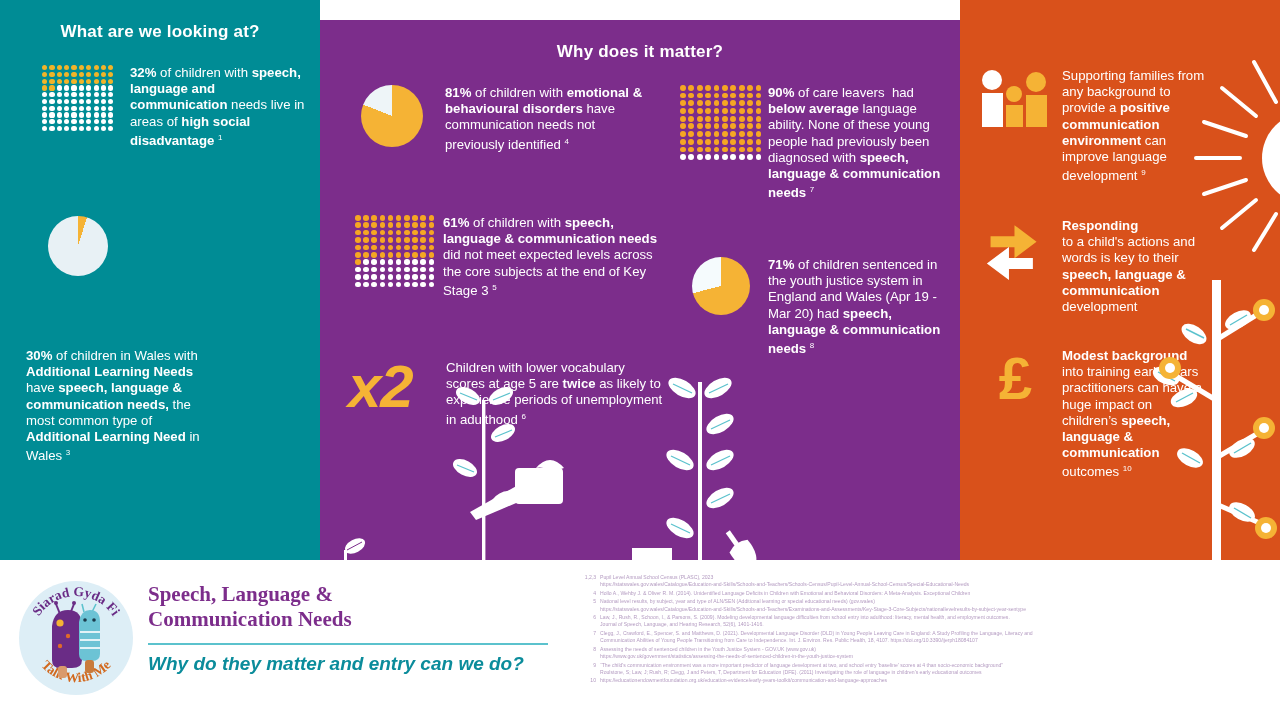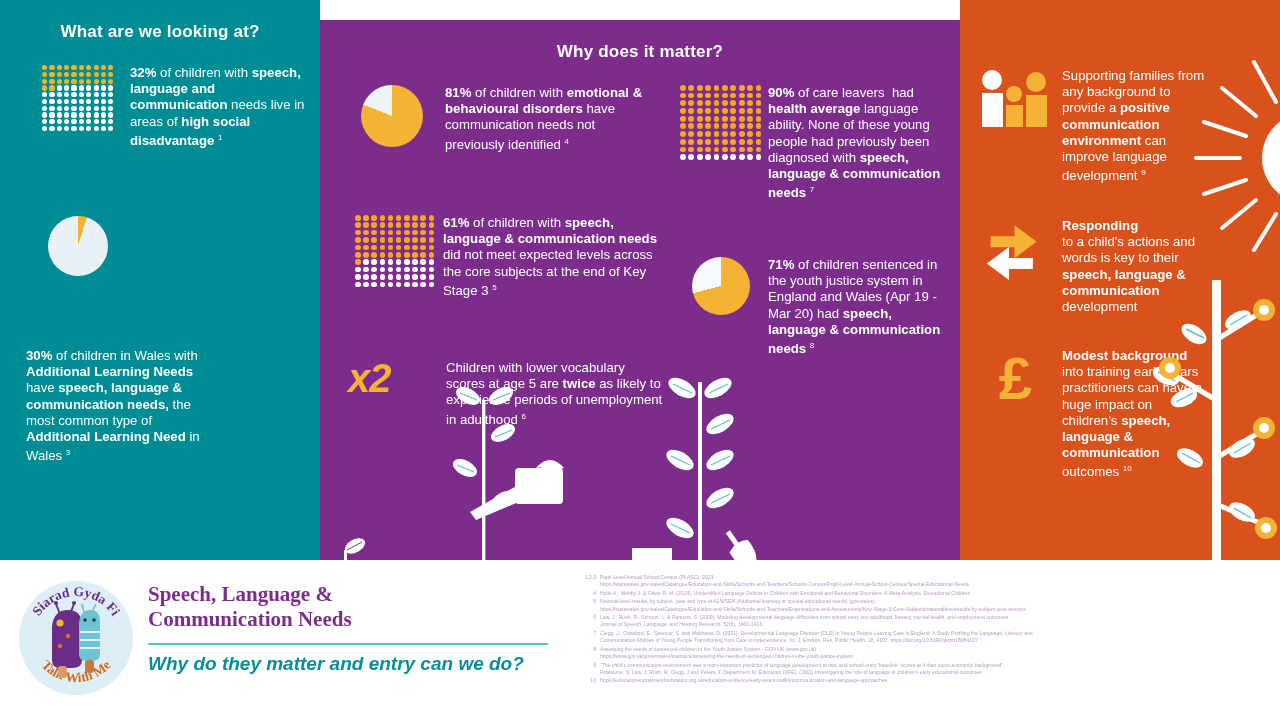--- a/index.html
+++ b/index.html
@@ -338,21 +338,21 @@
             <div class="dot" style="width: 5.6px; height: 5.6px;"></div>
             <div class="dot" style="width: 5.6px; height: 5.6px;"></div>
             <div class="dot" style="width: 5.6px; height: 5.6px;"></div>
           </div>
       </div>
       <div class="copy" style="width:222px; margin-left:8px;"><b>61%</b> of children with <b>speech, language &amp; communication needs</b> did not meet expected levels across the core subjects at the end of Key Stage 3 <sup>5</sup></div>
     </div>
 
     <div class="stat" style="left:28px; top:340px; width:318px;">
       <div class="visual" style="width:92px;">
-        <div class="bignum" style="font-size:40px;">x2</div>
+        <div class="bignum" style="font-size:60px;">x2</div>
       </div>
       <div class="copy" style="width:218px; margin-left:6px;">Children with lower vocabulary scores at age 5 are <b>twice</b> as likely to experience periods of unemployment in adulthood <sup>6</sup></div>
     </div>
 
     <div class="stat" style="left:360px; top:65px; width:270px;">
       <div class="visual" style="width:82px;">
         <div class="dotgrid" id="grid90" style="gap: 1.9px;">
             <div class="dot on" style="width: 5.8px; height: 5.8px;"></div>
             <div class="dot on" style="width: 5.8px; height: 5.8px;"></div>
             <div class="dot on" style="width: 5.8px; height: 5.8px;"></div>
@@ -448,21 +448,21 @@
             <div class="dot" style="width: 5.8px; height: 5.8px;"></div>
             <div class="dot" style="width: 5.8px; height: 5.8px;"></div>
             <div class="dot" style="width: 5.8px; height: 5.8px;"></div>
             <div class="dot" style="width: 5.8px; height: 5.8px;"></div>
             <div class="dot" style="width: 5.8px; height: 5.8px;"></div>
             <div class="dot" style="width: 5.8px; height: 5.8px;"></div>
             <div class="dot" style="width: 5.8px; height: 5.8px;"></div>
             <div class="dot" style="width: 5.8px; height: 5.8px;"></div>
           </div>
       </div>
-      <div class="copy" style="width:184px; margin-left:6px;"><b>90%</b> of care leavers &nbsp;had <b>health average</b> language ability. None of these young people had previously been diagnosed with <b>speech, language &amp; communication needs</b> <sup>7</sup></div>
+      <div class="copy" style="width:184px; margin-left:6px;"><b>90%</b> of care leavers &nbsp;had <b>below average</b> language ability. None of these young people had previously been diagnosed with <b>speech, language &amp; communication needs</b> <sup>7</sup></div>
     </div>
 
     <div class="stat" style="left:360px; top:237px; width:270px;">
       <div class="visual" style="width:82px;">
         <div class="pie" id="pie71" style="width: 58px; height: 58px; margin-left: 12px; background: conic-gradient(rgb(245, 179, 53) 0deg, rgb(245, 179, 53) 255.6deg, rgb(245, 251, 253) 255.6deg, rgb(245, 251, 253) 360deg);"></div>
       </div>
       <div class="copy" style="width:182px; margin-left:6px;"><b>71%</b> of children sentenced in the youth justice system in England and Wales (Apr 19 - Mar 20) had <b>speech, language &amp; communication needs</b> <sup>8</sup></div>
     </div>
 
     <svg class="deco" viewBox="0 0 640 220" width="640" height="220" style="left:0; top:340px;">

